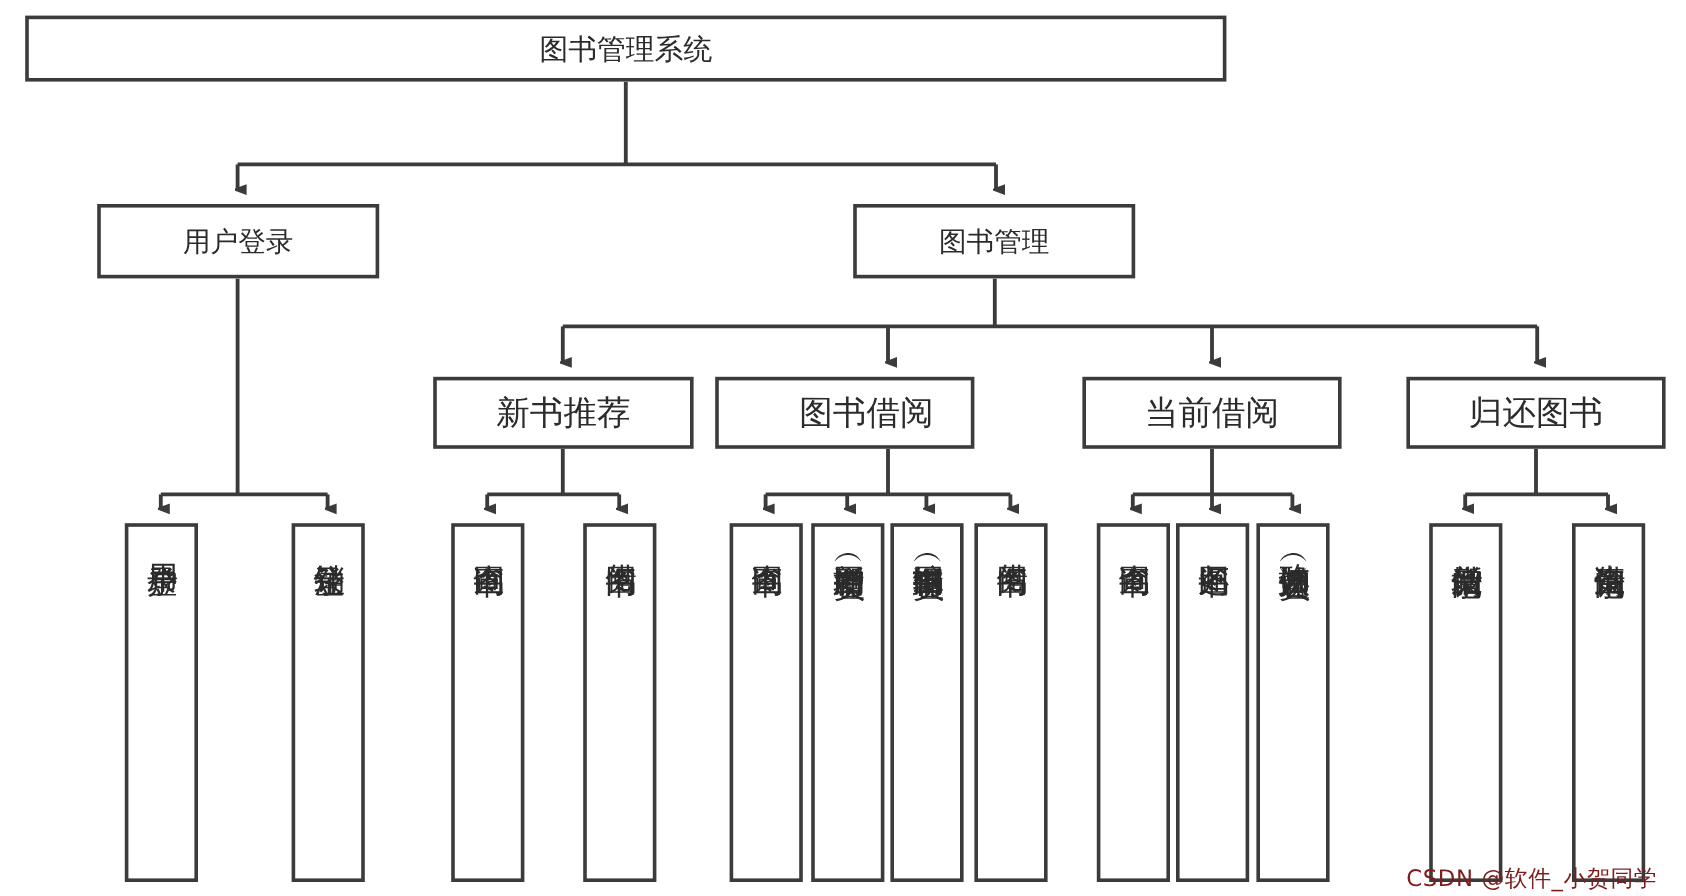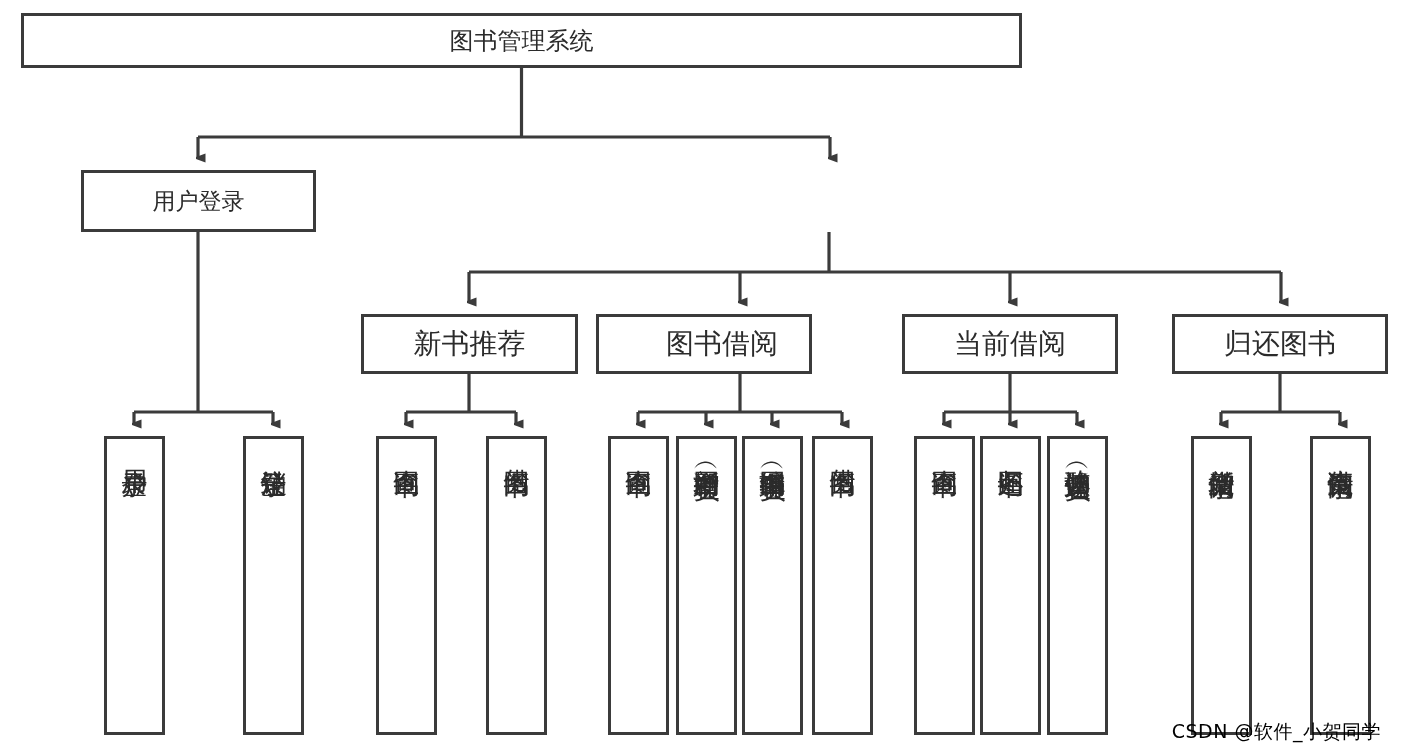--- a/index.html
+++ b/index.html
@@ -39,21 +39,21 @@
     font-size:26px;
     line-height:1.12;
     letter-spacing:1px;
     white-space:nowrap;
     color:#2b2b2b;
   }
   .watermark{
     position:absolute;
     right:8px;bottom:2px;
     font-size:19px;
-    color:#000000;
+    color:#7f1d1d;
     letter-spacing:0.5px;
     z-index:5;
     white-space:nowrap;
   }
 </style>
 </head>
 <body>
 
 <div id="canvas">
 
@@ -107,20 +107,23 @@
     </g>
   </svg>
 
   <div class="node root" style="left:21px;top:13px;width:1001px;height:55px;">
     <span>图书管理系统</span>
   </div>
 
   <div class="node lvl1" style="left:81px;top:170px;width:235px;height:62px;">
     <span>用户登录</span>
   </div>
+  <div class="node lvl1" style="left:711px;top:170px;width:235px;height:62px;">
+    <span>图书管理</span>
+  </div>
 
   <div class="node lvl2" style="left:361px;top:314px;width:217px;height:60px;">
     <span>新书推荐</span>
   </div>
   <div class="node lvl2" style="left:596px;top:314px;width:216px;height:60px;padding-left:36px;">
     <span>图书借阅</span>
   </div>
   <div class="node lvl2" style="left:902px;top:314px;width:216px;height:60px;">
     <span>当前借阅</span>
   </div>

